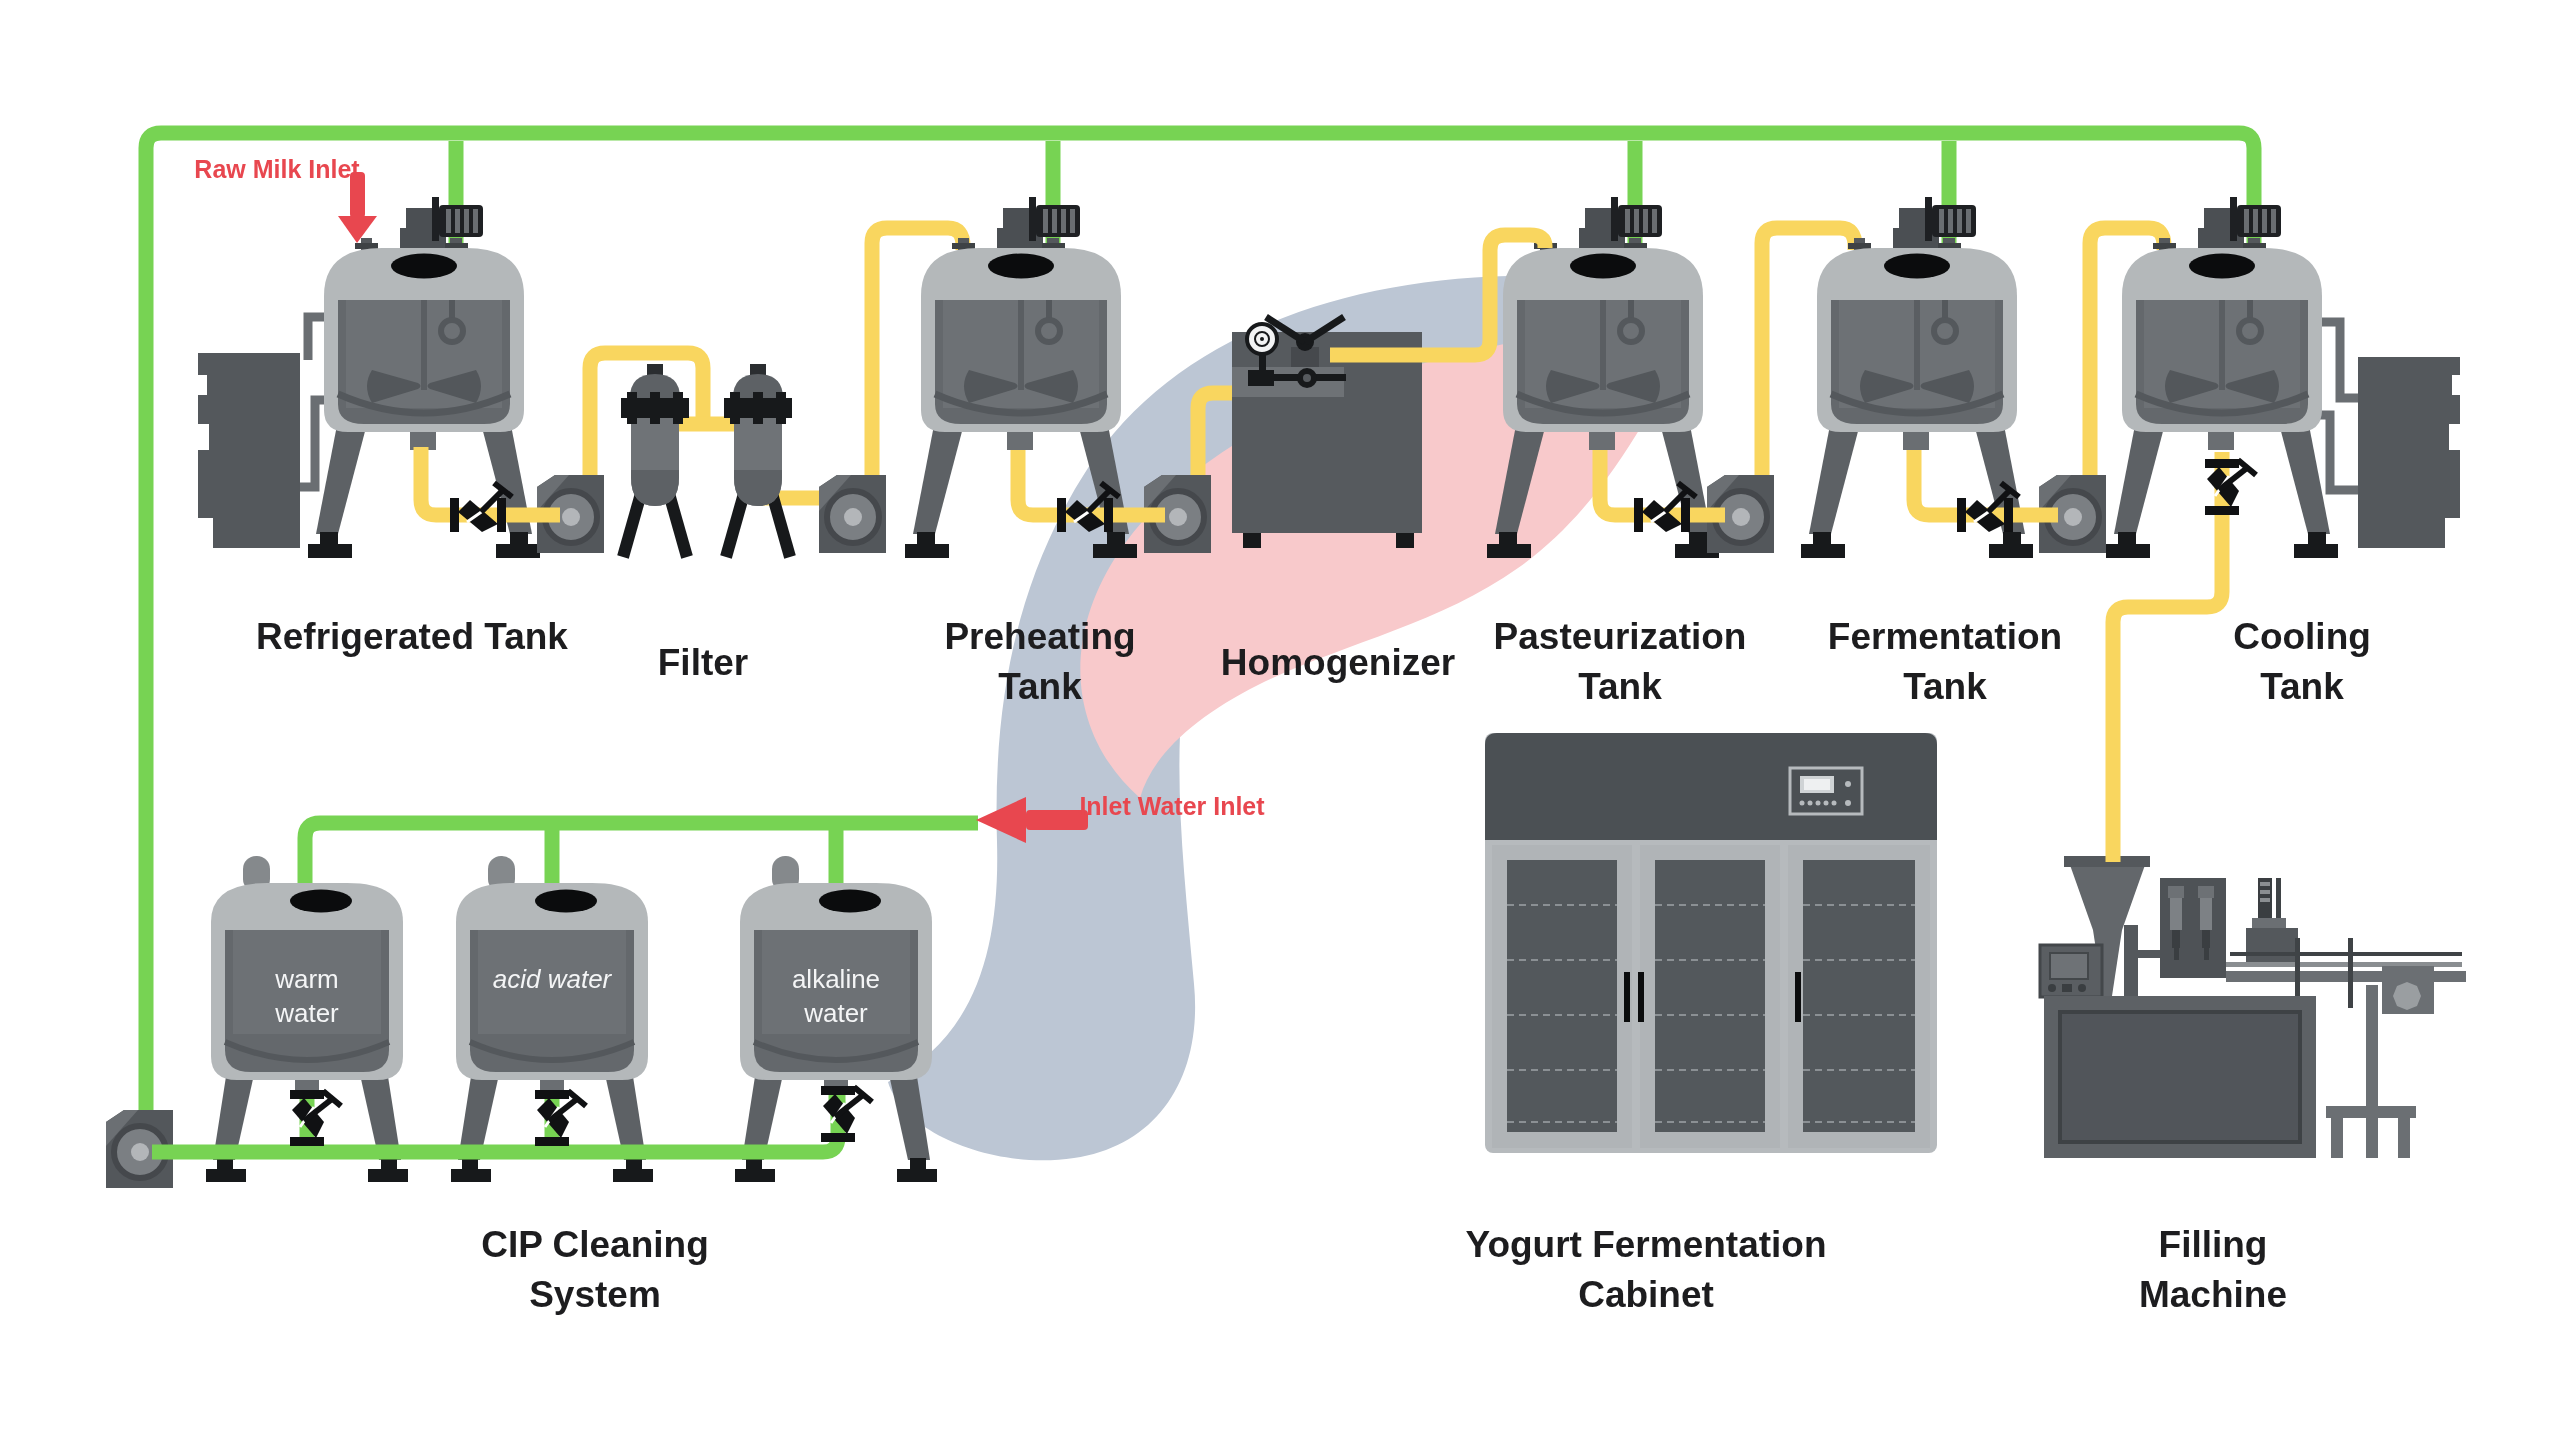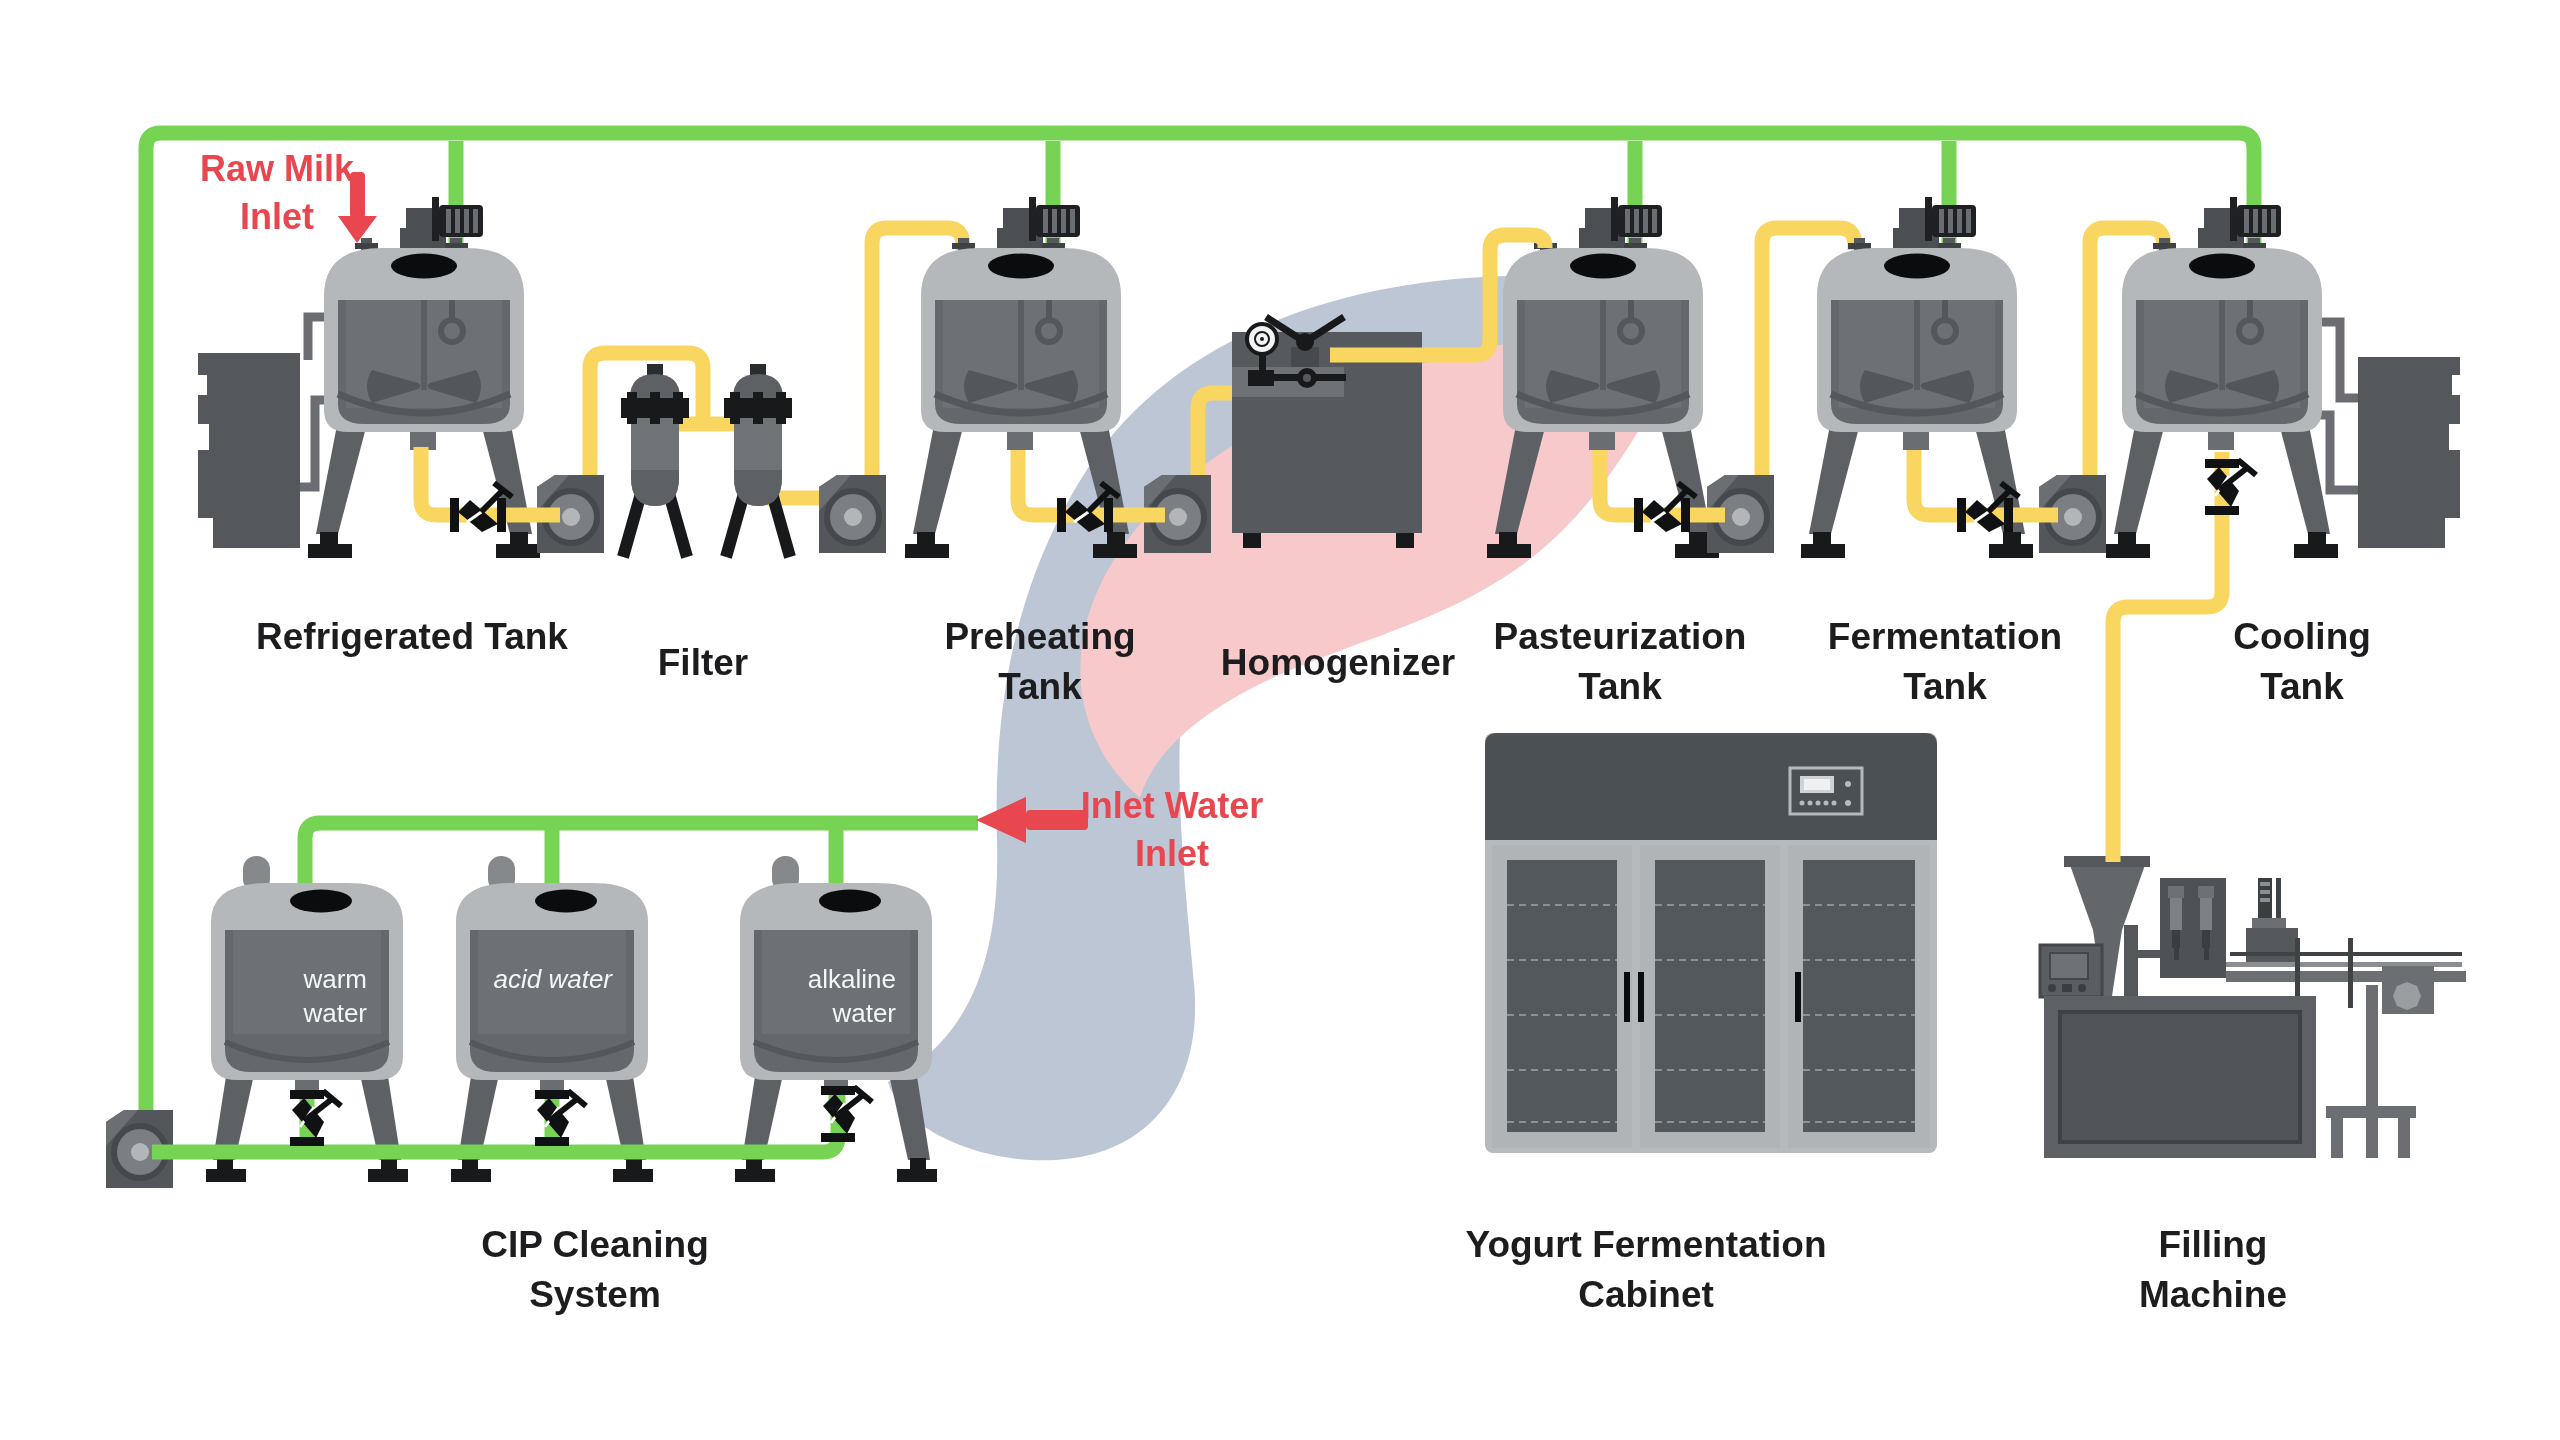--- a/index.html
+++ b/index.html
@@ -3,22 +3,22 @@
 <meta charset="utf-8">
 <style>
   html,body{margin:0;padding:0;background:#ffffff;}
   .stage{position:relative;width:2560px;height:1440px;background:#ffffff;overflow:hidden;
          font-family:"Liberation Sans", sans-serif;}
   .stage svg{position:absolute;left:0;top:0;}
   .lbl{position:absolute;transform:translateX(-50%);text-align:center;
        font-weight:700;font-size:37px;line-height:50px;color:#1d1d1f;}
   .lbl.nowrap{white-space:nowrap;}
   .lbl-red{position:absolute;transform:translateX(-50%);text-align:center;
-       font-weight:700;font-size:36px;line-height:48px;color:#e8474f;}
-  .lbl-tank{position:absolute;transform:translateX(-50%);text-align:right;
+       font-weight:700;font-size:25px;line-height:48px;color:#e8474f;}
+  .lbl-tank{position:absolute;transform:translateX(-50%);text-align:center;
        font-weight:400;font-size:26px;line-height:34px;color:#f4f5f6;}
 </style>
 </head>
 <body>
 
 <div class="stage">
 
 <svg width="2560" height="1440" viewBox="0 0 2560 1440">
   <defs>
 

